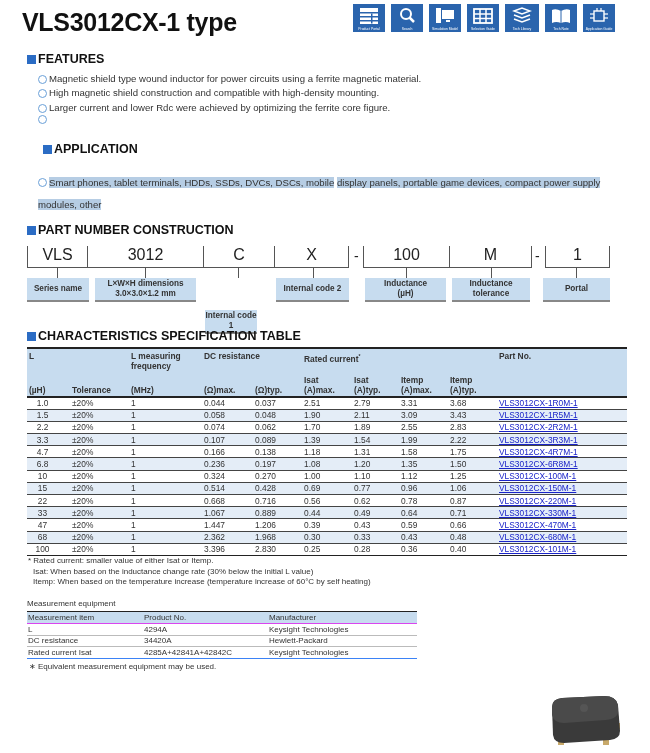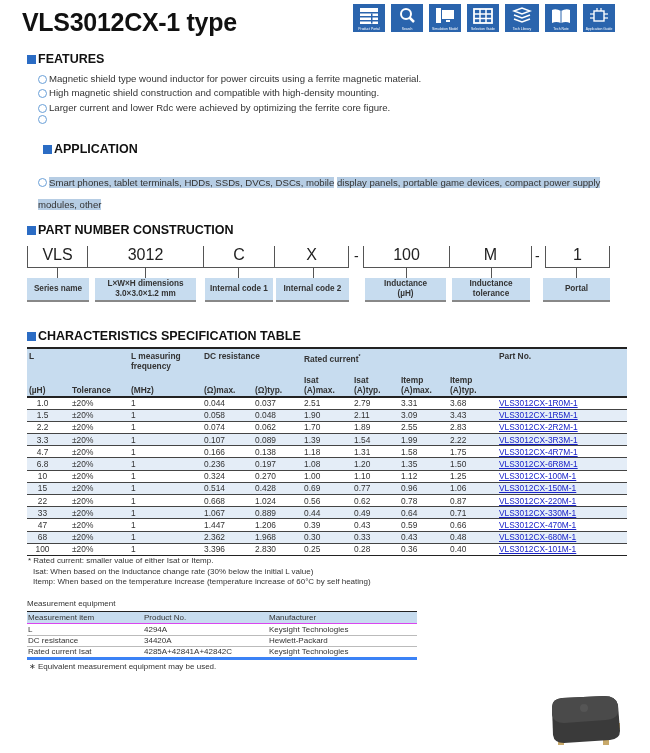--- a/index.html
+++ b/index.html
@@ -44,21 +44,21 @@
   table.spec td.l { text-align: center; padding-right: 14px; }
   table.spec a { color: #1a23c8; text-decoration: underline; }
 
   .notes { position: absolute; left: 28px; top: 556px; font-size: 8px; color: #333; line-height: 10.5px; }
   .notes .ind { padding-left: 5px; }
 
   .meq-title { position: absolute; left: 27px; top: 599px; font-size: 8px; color: #333; }
   table.meq { position: absolute; left: 27px; top: 611px; width: 390px; border-collapse: collapse; font-size: 8px; color: #333; }
   table.meq th { background: #c7dcef; font-weight: normal; text-align: left; border-top: 1px solid #222; border-bottom: 1px solid #d946ef; padding: 1px 1px; height: 12px; }
   table.meq td { text-align: left; padding: 0 1px; height: 11.5px; border-bottom: 1px solid #bbb; }
-  table.meq tr:last-child td { border-bottom: 3px solid #3b82f6; }
+  table.meq tr:last-child td { border-bottom: 1px solid #3b82f6; }
   .meq-note { position: absolute; left: 29px; top: 662px; font-size: 8px; color: #333; }
 
   .photo { position: absolute; left: 548px; top: 693px; }
 </style>
 </head>
 <body>
 
 <div class="title">VLS3012CX-1 type</div>
 
 <div class="navbar">
@@ -179,21 +179,21 @@
   <div class="pn-stem" style="left:491px;"></div>
   <div class="pn-stem" style="left:576px;"></div>
 
   <div class="pn-label" style="left:27px;width:62px;">
       <span>Series name</span>
     </div>
   <div class="pn-label" style="left:95px;width:101px;flex-direction:column;">
       <span>L×W×H dimensions</span>
       <span>3.0×3.0×1.2 mm</span>
     </div>
-  <div class="pn-label" style="left:205px;width:68px;">
+  <div class="pn-label" style="left:205px;width:52px;margin-top:32px;">
       <span>Internal code 1</span>
     </div>
   <div class="pn-label" style="left:276px;width:73px;">
       <span>Internal code 2</span>
     </div>
   <div class="pn-label" style="left:365px;width:81px;flex-direction:column;">
       <span>Inductance</span>
       <span>(µH)</span>
     </div>
   <div class="pn-label" style="left:452px;width:78px;flex-direction:column;">
@@ -347,21 +347,21 @@
         <td>0.77</td>
         <td>0.96</td>
         <td>1.06</td>
         <td><a href="#">VLS3012CX-150M-1</a></td>
       </tr>
       <tr>
         <td class="l">22</td>
         <td>±20%</td>
         <td>1</td>
         <td>0.668</td>
-        <td>1.024</td>
+        <td>0.716</td>
         <td>0.56</td>
         <td>0.62</td>
         <td>0.78</td>
         <td>0.87</td>
         <td><a href="#">VLS3012CX-220M-1</a></td>
       </tr>
       <tr>
         <td class="l">33</td>
         <td>±20%</td>
         <td>1</td>

